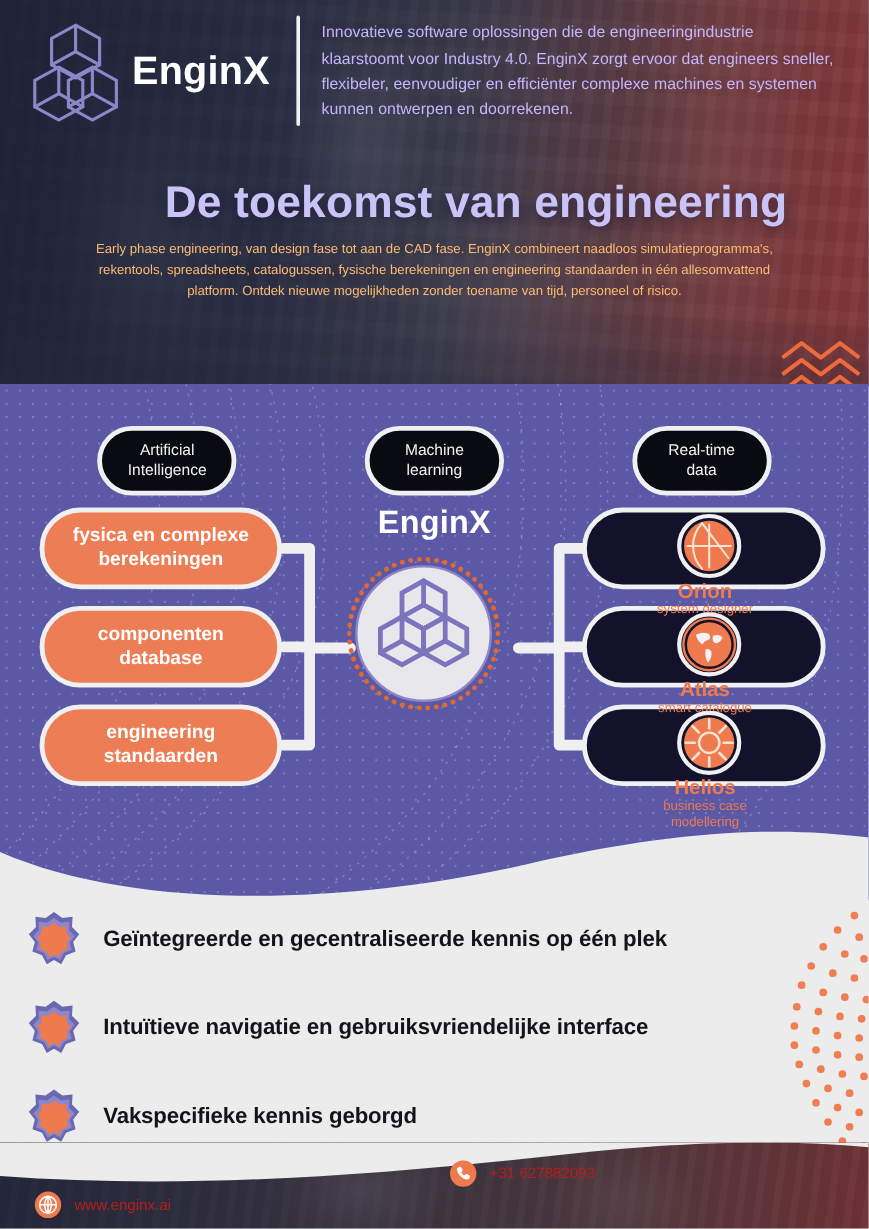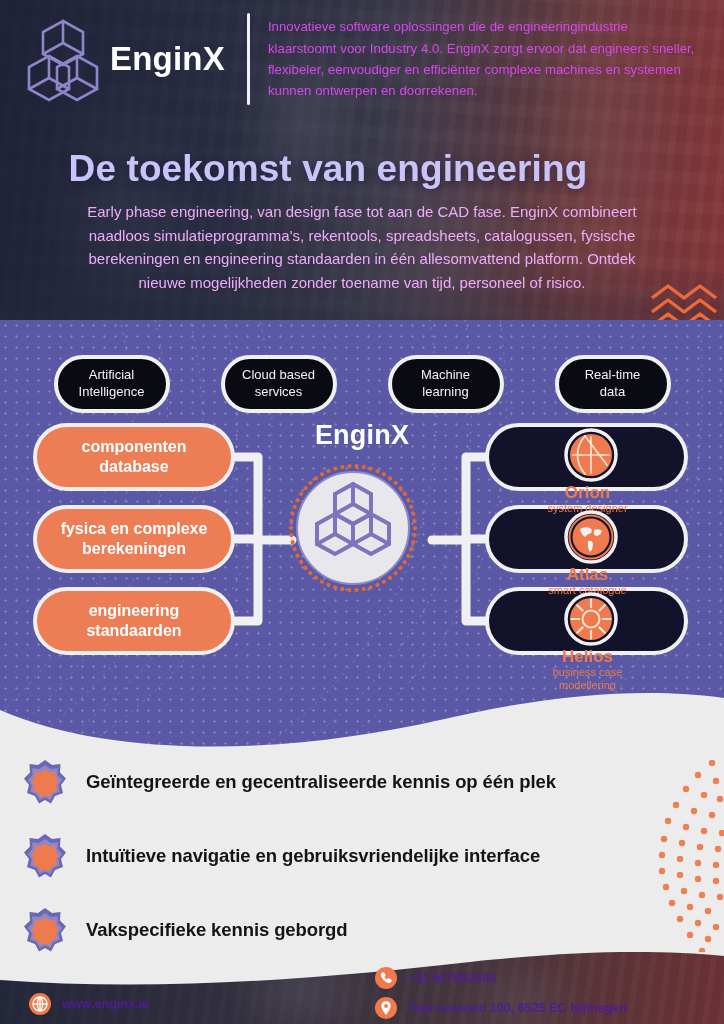--- a/index.html
+++ b/index.html
@@ -55,35 +55,35 @@
   #brand-logo-mark { width: 78px; margin-left: 24px; display:flex; justify-content:center; }
   #brand-wordmark {
     color: #fff; font-size: 33px; font-weight: bold; letter-spacing: .2px;
     margin-left: 8px;
   }
   #brand-divider {
     width: 3px; height: 92px; background: #f1f1f4; margin-left: 22px; margin-right: 18px;
     border-radius: 2px;
   }
   #brand-tagline {
-    color: #d946ef; font-size: 13.2px; line-height: 1.62; width: 432px;
+    color: #c4b5fd; font-size: 13.2px; line-height: 1.62; width: 432px;
     letter-spacing: .05px;
   }
 
   
   #hero-title {
     position: absolute; left: 0; top: 148px; width: 656px;
-    text-align: center;
+    text-align: right;
     font-size: 37px; font-weight: bold; color: #c9c3f7;
     letter-spacing: .1px;
     text-shadow: 0 2px 10px rgba(20,18,50,.55);
   }
   #hero-body {
     position: absolute; left: 78px; top: 200px; width: 568px;
-    text-align: center; color: #f0abfc; font-size: 15px; line-height: 1.58;
+    text-align: center; color: #fdba74; font-size: 11px; line-height: 1.58;
   }
 
   
   #hero-zigzag { position: absolute; right: 4px; top: 284px; }
 
   
   #purple {
     position: absolute; left: 0; top: 320px; width: 724px; height: 430px;
     background: #5b59a6;
     overflow: hidden;
@@ -165,21 +165,21 @@
       repeating-linear-gradient(98deg, rgba(255,255,255,.05) 0 6px, rgba(0,0,0,.06) 6px 15px),
       linear-gradient(100deg, #33384c 0%, #434859 40%, #5a4a4e 72%, #6e3e3f 100%);
   }
   .footer-tint {
     position: absolute; inset: 0;
     background: linear-gradient(95deg, rgba(32,35,54,.80), rgba(60,42,50,.62) 60%, rgba(110,40,44,.55));
   }
   .footer-curve { position: absolute; left: 0; top: 0; }
   .fi-item { position: absolute; display: flex; align-items: center; }
   .fi-icon { width: 24px; height: 24px; flex: 0 0 24px; }
-  .fi-label { color: #4c1d95; font-size: 12.6px; margin-left: 10px; white-space: nowrap; font-weight: bold; }
+  .fi-label { color: #b91c1c; font-size: 12.6px; margin-left: 10px; white-space: nowrap; }
 </style>
 </head>
 <body>
 
 <div id="page">
 
   <div id="hero">
     <div class="hero-photo"></div>
     <div class="hero-tint"></div>
     <div class="hero-bottomfade"></div>
@@ -241,24 +241,20 @@
         <path d="M560 430 Q 720 300 700 0"></path>
       </g>
     </svg>
 
     <div id="pill-row">
       <div class="pill">
         <div>Artificial</div>
         <div>Intelligence</div>
       </div>
       <div class="pill">
-        <div>Cloud based</div>
-        <div>services</div>
-      </div>
-      <div class="pill">
         <div>Machine</div>
         <div>learning</div>
       </div>
       <div class="pill">
         <div>Real-time</div>
         <div>data</div>
       </div>
     </div>
 
     <div id="diagram">
@@ -274,28 +270,28 @@
           <path d="M488 37 L466 37 L466 120"></path>
           <path d="M488 119 L466 119"></path>
           <path d="M488 201 L466 201 L466 120"></path>
           <path d="M466 120 L432 120"></path>
         </g>
       </svg>
 
       <div class="left-boxes">
         <div class="left-box">
           <span>
-            <span>componenten</span><br>
-            <span>database</span>
+            <span>fysica en complexe</span><br>
+            <span>berekeningen</span>
           </span>
         </div>
         <div class="left-box">
           <span>
-            <span>fysica en complexe</span><br>
-            <span>berekeningen</span>
+            <span>componenten</span><br>
+            <span>database</span>
           </span>
         </div>
         <div class="left-box">
           <span>
             <span>engineering</span><br>
             <span>standaarden</span>
           </span>
         </div>
       </div>
 
@@ -505,25 +501,15 @@
     <div class="fi-item" style="left:374px; top:14px;">
       <div class="fi-icon">
         <svg width="24" height="24" viewBox="0 0 24 24" aria-hidden="true">
           <circle cx="12" cy="12" r="11" fill="#ee7a4e"></circle>
           <path d="M8.6 6.4 c .7 -.4 1.5 -.2 1.9 .5 l .9 1.6 c .3 .6 .2 1.3 -.3 1.7 l -.7 .6 c .5 1.2 1.5 2.2 2.7 2.7 l .6 -.7 c .4 -.5 1.1 -.6 1.7 -.3 l 1.6 .9 c .7 .4 .9 1.2 .5 1.9 l -.5 .8 c -.5 .8 -1.5 1.1 -2.4 .8 C 11 16 8 13 6.9 9.4 c -.3 -.9 0 -1.9 .8 -2.4 z" fill="#fff"></path>
         </svg>
       </div>
       <div class="fi-label">+31 627882093</div>
     </div>
 
-    <div class="fi-item" style="left:374px; top:44px;">
-      <div class="fi-icon">
-        <svg width="24" height="24" viewBox="0 0 24 24" aria-hidden="true">
-          <circle cx="12" cy="12" r="11" fill="#ee7a4e"></circle>
-          <path d="M12 5.2 c -2.6 0 -4.7 2.1 -4.7 4.7 c 0 3.4 4.7 9 4.7 9 s 4.7 -5.6 4.7 -9 c 0 -2.6 -2.1 -4.7 -4.7 -4.7 z" fill="#fff"></path>
-          <circle cx="12" cy="10" r="1.9" fill="#ee7a4e"></circle>
-        </svg>
-      </div>
-      <div class="fi-label">Toernooiveld 100, 6525 EC Nijmegen</div>
-    </div>
   </div>
 
 </div>
 
 </body></html>

